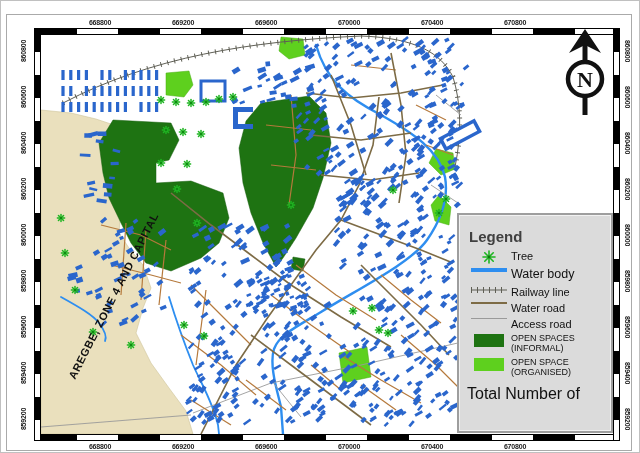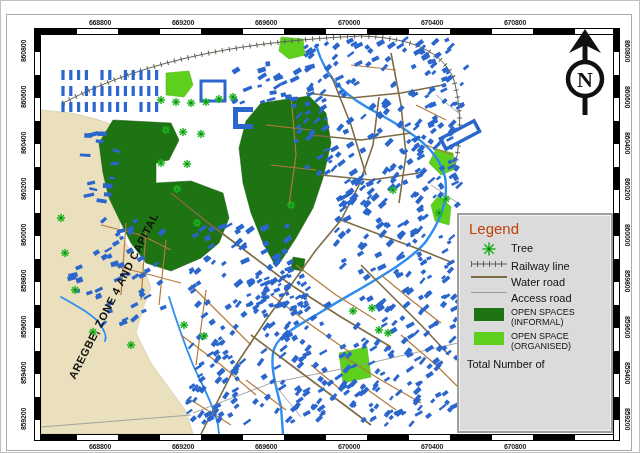--- a/index.html
+++ b/index.html
@@ -11,27 +11,27 @@
   #band-bottom{top:433px;}
   #band-left,#band-right{top:27px;height:413px;width:7px;background:repeating-linear-gradient(to bottom,#000 0 23px,#fff 23px 46px);}
   #band-left{left:33px;}
   #band-right{left:612px;}
   #map-area{position:absolute;left:40px;top:34px;width:572px;height:399px;background:#fff;}
   .ax{position:absolute;font-size:7px;font-weight:bold;color:#1a1a1a;white-space:nowrap;letter-spacing:-0.2px;}
   .ax.h{transform:translate(-50%,-50%);}
   .ax.vl{transform:translate(-50%,-50%) rotate(-90deg);}
   .ax.vr{transform:translate(-50%,-50%) rotate(90deg);}
   #legend{position:absolute;left:456px;top:212px;width:156px;height:220px;background:#dbdbdb;border:2px solid #9e9e9e;box-shadow:0 0 0 1px #f2f2f2 inset;box-sizing:border-box;padding:5px 4px 4px 8px;z-index:6;}
-  #legend h2{margin:0 0 5px 2px;font-size:15px;font-weight:normal;color:#c2410c;}
+  #legend h2{margin:8px 0 5px 2px;font-size:15px;font-weight:bold;color:#404040;}
   .lg-row{display:flex;align-items:flex-start;margin-bottom:4px;}
   .lg-ic{width:44px;flex:0 0 44px;display:flex;justify-content:center;align-items:center;}
   .lg-lab{font-size:11px;color:#111;line-height:1.1;}
   .lg-lab.big{font-size:12.5px;}
   .lg-lab.small{font-size:9px;}
-  #legend-note{margin-top:6px;font-size:11px;color:#111;line-height:1.25;}
+  #legend-note{margin-top:6px;font-size:16px;color:#111;line-height:1.25;}
   #north{position:absolute;left:556px;top:26px;z-index:5;}
   #region-label-t{font:bold 11px "Liberation Sans",sans-serif;letter-spacing:0.6px;fill:#101010;}
 </style>
 </head>
 <body>
 
 <div id="sheet">
   <div id="inner-frame"></div>
 
   <div id="axis-top">
@@ -1285,20 +1285,26 @@
               <line x1="7" y1="7" x2="2.7573593128807143" y2="2.7573593128807152" stroke="#1fb522" stroke-width="1.6" stroke-linecap="round"></line>
               <line x1="7" y1="7" x2="6.999999999999999" y2="1" stroke="#1fb522" stroke-width="1.6" stroke-linecap="round"></line>
               <line x1="7" y1="7" x2="11.242640687119284" y2="2.7573593128807143" stroke="#1fb522" stroke-width="1.6" stroke-linecap="round"></line>
               <circle cx="7" cy="7" r="1.4" fill="#0d7a0d"></circle>
             </svg>
           </div>
           <span class="lg-lab">Tree</span>
         </div>
         <div class="lg-row">
           <div class="lg-ic">
+            <div style="width: 36px; height: 4px; background: rgb(46, 142, 240);"></div>
+          </div>
+          <span class="lg-lab big">Water body</span>
+        </div>
+        <div class="lg-row">
+          <div class="lg-ic">
             <svg width="36" height="8">
               <line x1="0" y1="4" x2="36" y2="4" stroke="#5f5f55" stroke-width="1"></line>
               <line x1="0" y1="4" x2="36" y2="4" stroke="#5f5f55" stroke-width="6" stroke-dasharray="1 5"></line>
             </svg>
           </div>
           <span class="lg-lab">Railway line</span>
         </div>
         <div class="lg-row">
           <div class="lg-ic">
             <div style="width: 36px; height: 2px; background: rgb(125, 107, 69);"></div>

